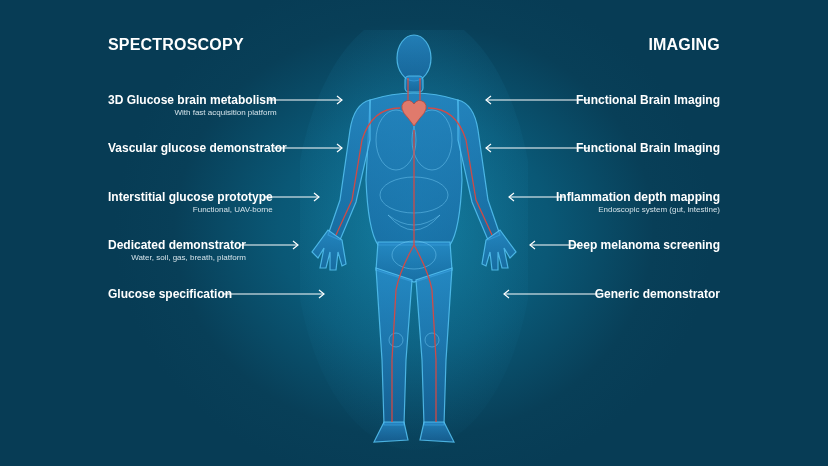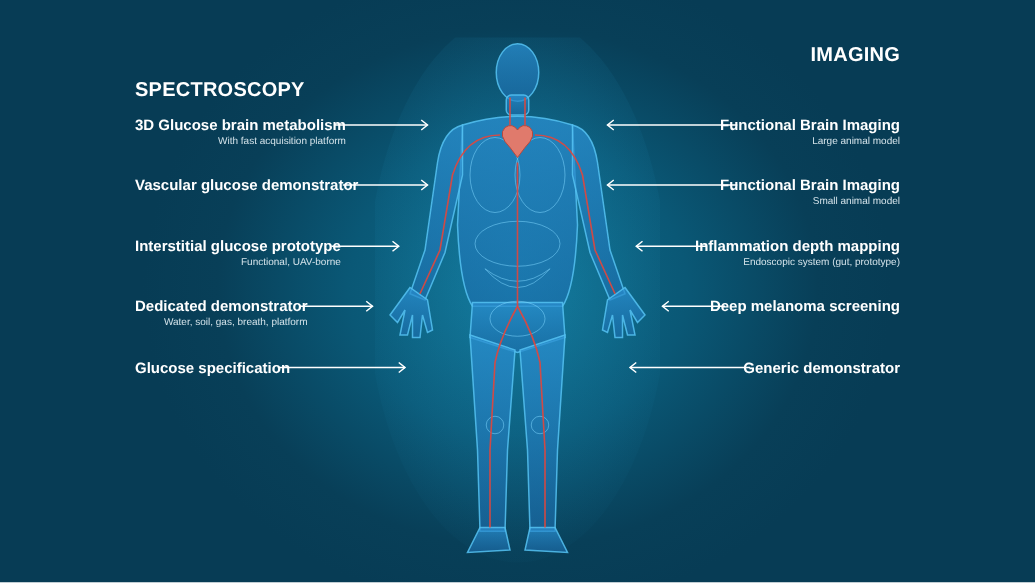--- a/index.html
+++ b/index.html
@@ -1,21 +1,21 @@
 <!DOCTYPE html>
 <html><head>
 <meta charset="utf-8">
 <style>
   html,body{margin:0;padding:0;}
   body{width:828px;height:466px;overflow:hidden;font-family:"Liberation Sans",sans-serif;}
   #stage{position:relative;width:828px;height:466px;
     background:radial-gradient(ellipse 300px 260px at 414px 230px,#0e6d8c 0%,#0a5876 45%,#083f58 80%,#073c55 100%);
     color:#fff;overflow:hidden;}
   .heading{position:absolute;top:36px;font-weight:bold;font-size:16px;letter-spacing:0.2px;}
-  .heading.left{left:108px;margin-top:28px;}
+  .heading.left{left:108px;}
   .heading.right{right:108px;}
   .item{position:absolute;}
   .item .title{font-weight:bold;font-size:12px;line-height:14px;white-space:nowrap;}
   .item .sub{font-size:8px;line-height:11px;color:#d4e3ea;white-space:nowrap;text-align:right;}
   .left-item{left:108px;}
   .right-item{right:108px;text-align:right;}
   .arrow{position:absolute;height:10px;}
   .arrow svg{display:block;}
   #body-figure{position:absolute;left:300px;top:30px;width:228px;height:420px;}
 </style>
@@ -134,43 +134,41 @@
   </div>
   <div class="arrow" style="left:222px;top:289px;">
     <svg width="104" height="10">
         <line x1="0" y1="5" x2="102" y2="5" stroke="#fff" stroke-width="1.2"></line>
         <polyline points="97,1 102,5 97,9" fill="none" stroke="#fff" stroke-width="1.2"></polyline>
       </svg>
   </div>
 
   <div class="item right-item" style="top:93px;">
     <div class="title">Functional Brain Imaging</div>
-    <div class="sub">Large animal model</div>
   </div>
   <div class="arrow" style="left:484px;top:95px;">
     <svg width="106" height="10">
         <line x1="2" y1="5" x2="106" y2="5" stroke="#fff" stroke-width="1.2"></line>
         <polyline points="7,1 2,5 7,9" fill="none" stroke="#fff" stroke-width="1.2"></polyline>
       </svg>
   </div>
 
   <div class="item right-item" style="top:141px;">
     <div class="title">Functional Brain Imaging</div>
-    <div class="sub">Small animal model</div>
   </div>
   <div class="arrow" style="left:484px;top:143px;">
     <svg width="106" height="10">
         <line x1="2" y1="5" x2="106" y2="5" stroke="#fff" stroke-width="1.2"></line>
         <polyline points="7,1 2,5 7,9" fill="none" stroke="#fff" stroke-width="1.2"></polyline>
       </svg>
   </div>
 
   <div class="item right-item" style="top:190px;">
     <div class="title">Inflammation depth mapping</div>
-    <div class="sub">Endoscopic system (gut, prototype)</div>
+    <div class="sub">Endoscopic system (gut, intestine)</div>
   </div>
   <div class="arrow" style="left:507px;top:192px;">
     <svg width="58" height="10">
         <line x1="2" y1="5" x2="58" y2="5" stroke="#fff" stroke-width="1.2"></line>
         <polyline points="7,1 2,5 7,9" fill="none" stroke="#fff" stroke-width="1.2"></polyline>
       </svg>
   </div>
 
   <div class="item right-item" style="top:238px;">
     <div class="title">Deep melanoma screening</div>

